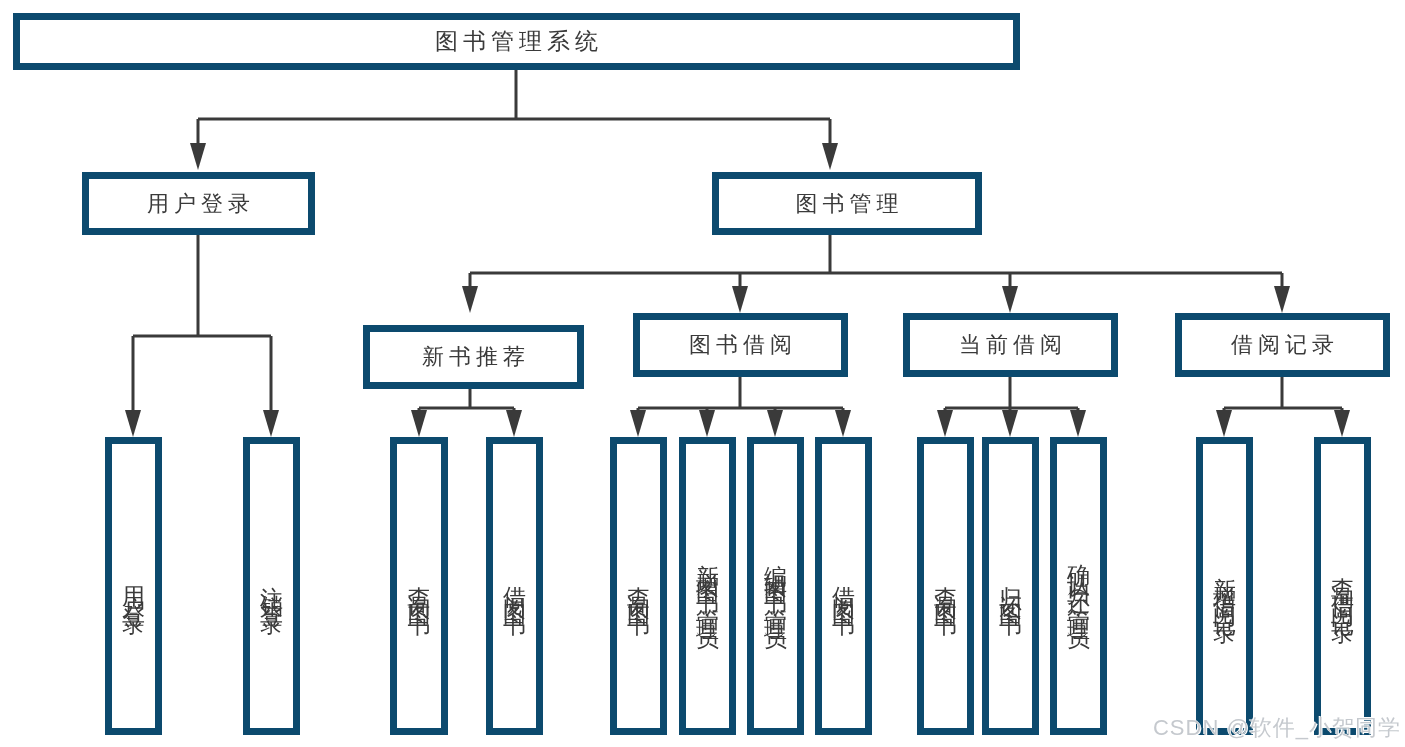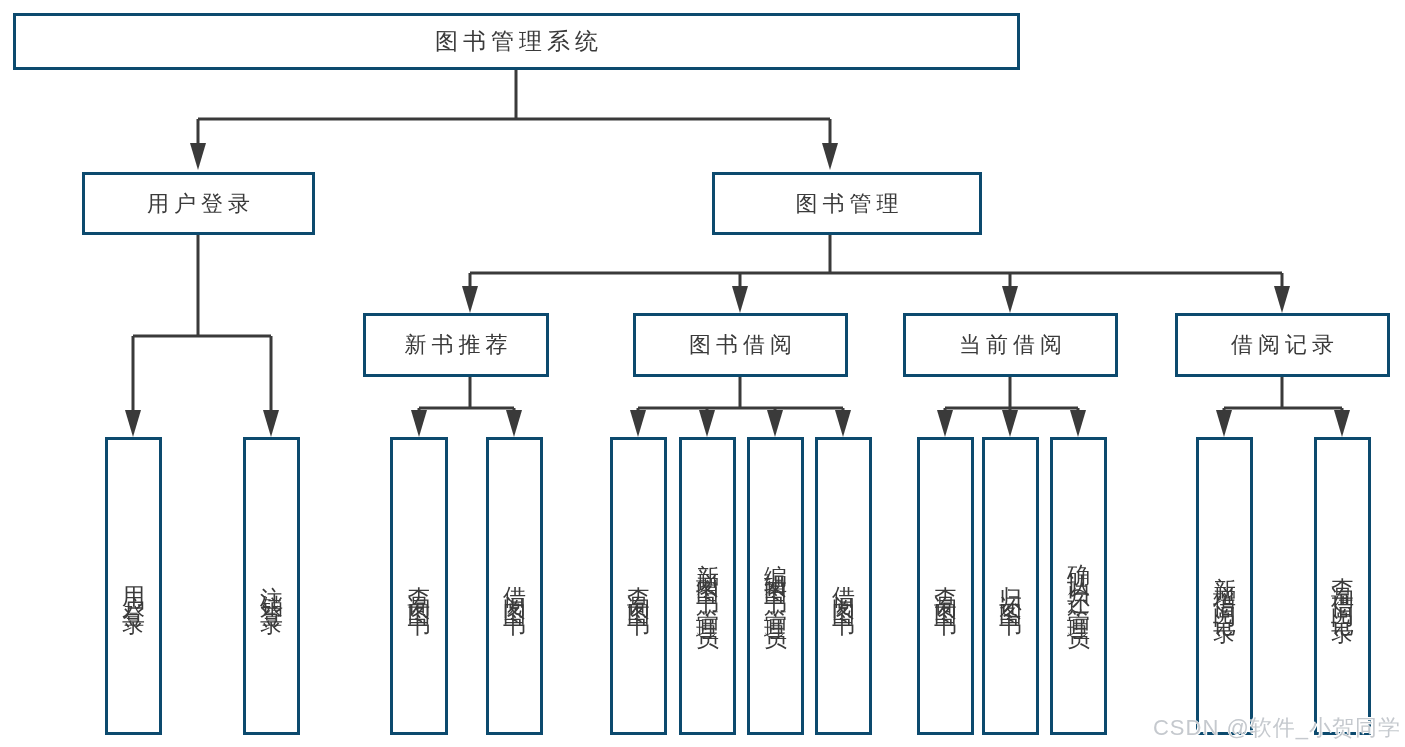--- a/index.html
+++ b/index.html
@@ -3,21 +3,21 @@
 <meta charset="utf-8">
 <style>
   html, body { margin:0; padding:0; background:#ffffff; }
   .stage {
     position:relative; width:1405px; height:747px; background:#ffffff;
     font-family:"Liberation Sans", sans-serif; color:#3a3a3a; overflow:hidden;
   }
   .connectors { position:absolute; left:0; top:0; width:1405px; height:747px; }
   .node {
     position:absolute; box-sizing:border-box; background:#ffffff;
-    border:3px solid #0c4a6e; display:flex; align-items:center; justify-content:center;
+    border:7px solid #0c4a6e; display:flex; align-items:center; justify-content:center;
   }
   .node .hlabel {
     font-size:22px; letter-spacing:5px; text-indent:5px;
     color:#3a3a3a; white-space:nowrap;
   }
   .node.root .hlabel { font-size:23px; }
   .node.leaf { overflow:hidden; }
   .node.leaf .vlabel {
     writing-mode:vertical-rl; text-orientation:mixed;
     font-size:23px; letter-spacing:9px; line-height:1;
@@ -79,21 +79,21 @@
     <span class="hlabel">图书管理系统</span>
   </div>
 
   <div class="node" style="left:82px; top:172px; width:233px; height:63px">
     <span class="hlabel">用户登录</span>
   </div>
   <div class="node" style="left:712px; top:172px; width:270px; height:63px">
     <span class="hlabel">图书管理</span>
   </div>
 
-  <div class="node" style="left:363px; top:313px; width:186px; height:64px">
+  <div class="node" style="left:363px; top:325px; width:221px; height:64px">
     <span class="hlabel">新书推荐</span>
   </div>
   <div class="node" style="left:903px; top:313px; width:215px; height:64px">
     <span class="hlabel">当前借阅</span>
   </div>
   <div class="node" style="left:633px; top:313px; width:215px; height:64px">
     <span class="hlabel">图书借阅</span>
   </div>
   <div class="node" style="left:1175px; top:313px; width:215px; height:64px">
     <span class="hlabel">借阅记录</span>

